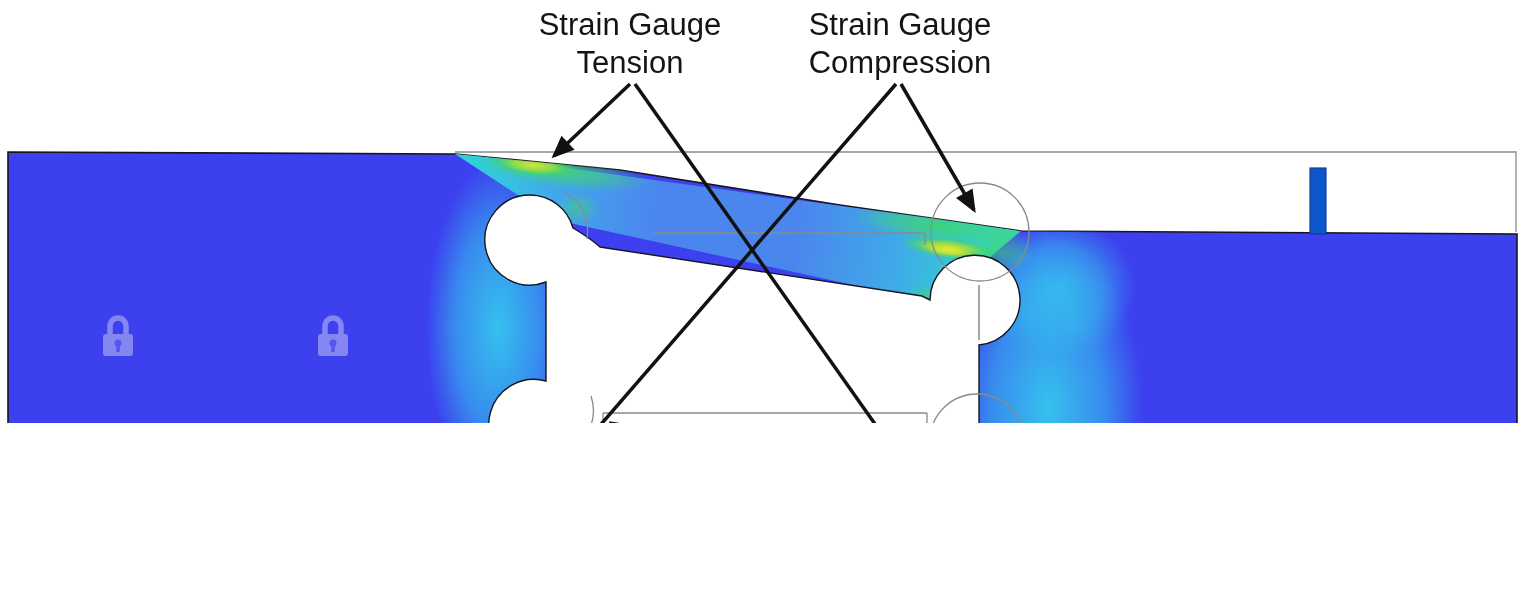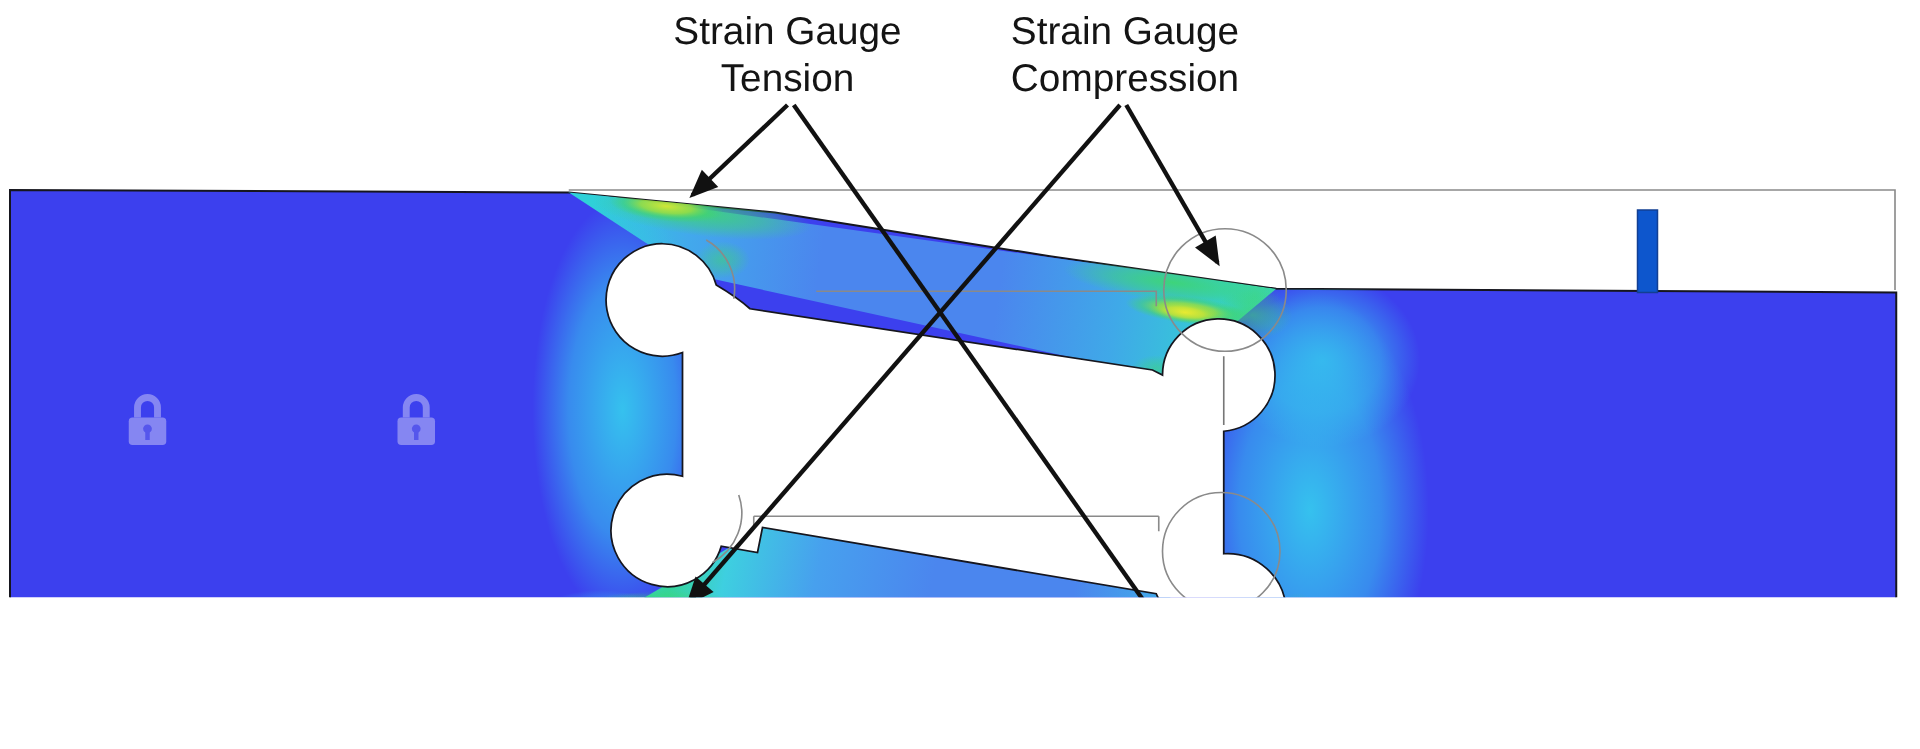--- a/index.html
+++ b/index.html
@@ -1,19 +1,19 @@
 <!DOCTYPE html>
 <html><head>
 <meta charset="utf-8">
 <style>
   html, body { margin: 0; padding: 0; background: #ffffff; }
   .stage {
     position: relative;
     width: 1536px;
-    height: 478px;
+    height: 423px;
     background: #ffffff;
     overflow: hidden;
     font-family: "Liberation Sans", sans-serif;
   }
   svg { display: block; }
   .anno-text {
     font-family: "Liberation Sans", sans-serif;
     font-size: 31px;
     fill: #141414;
   }

